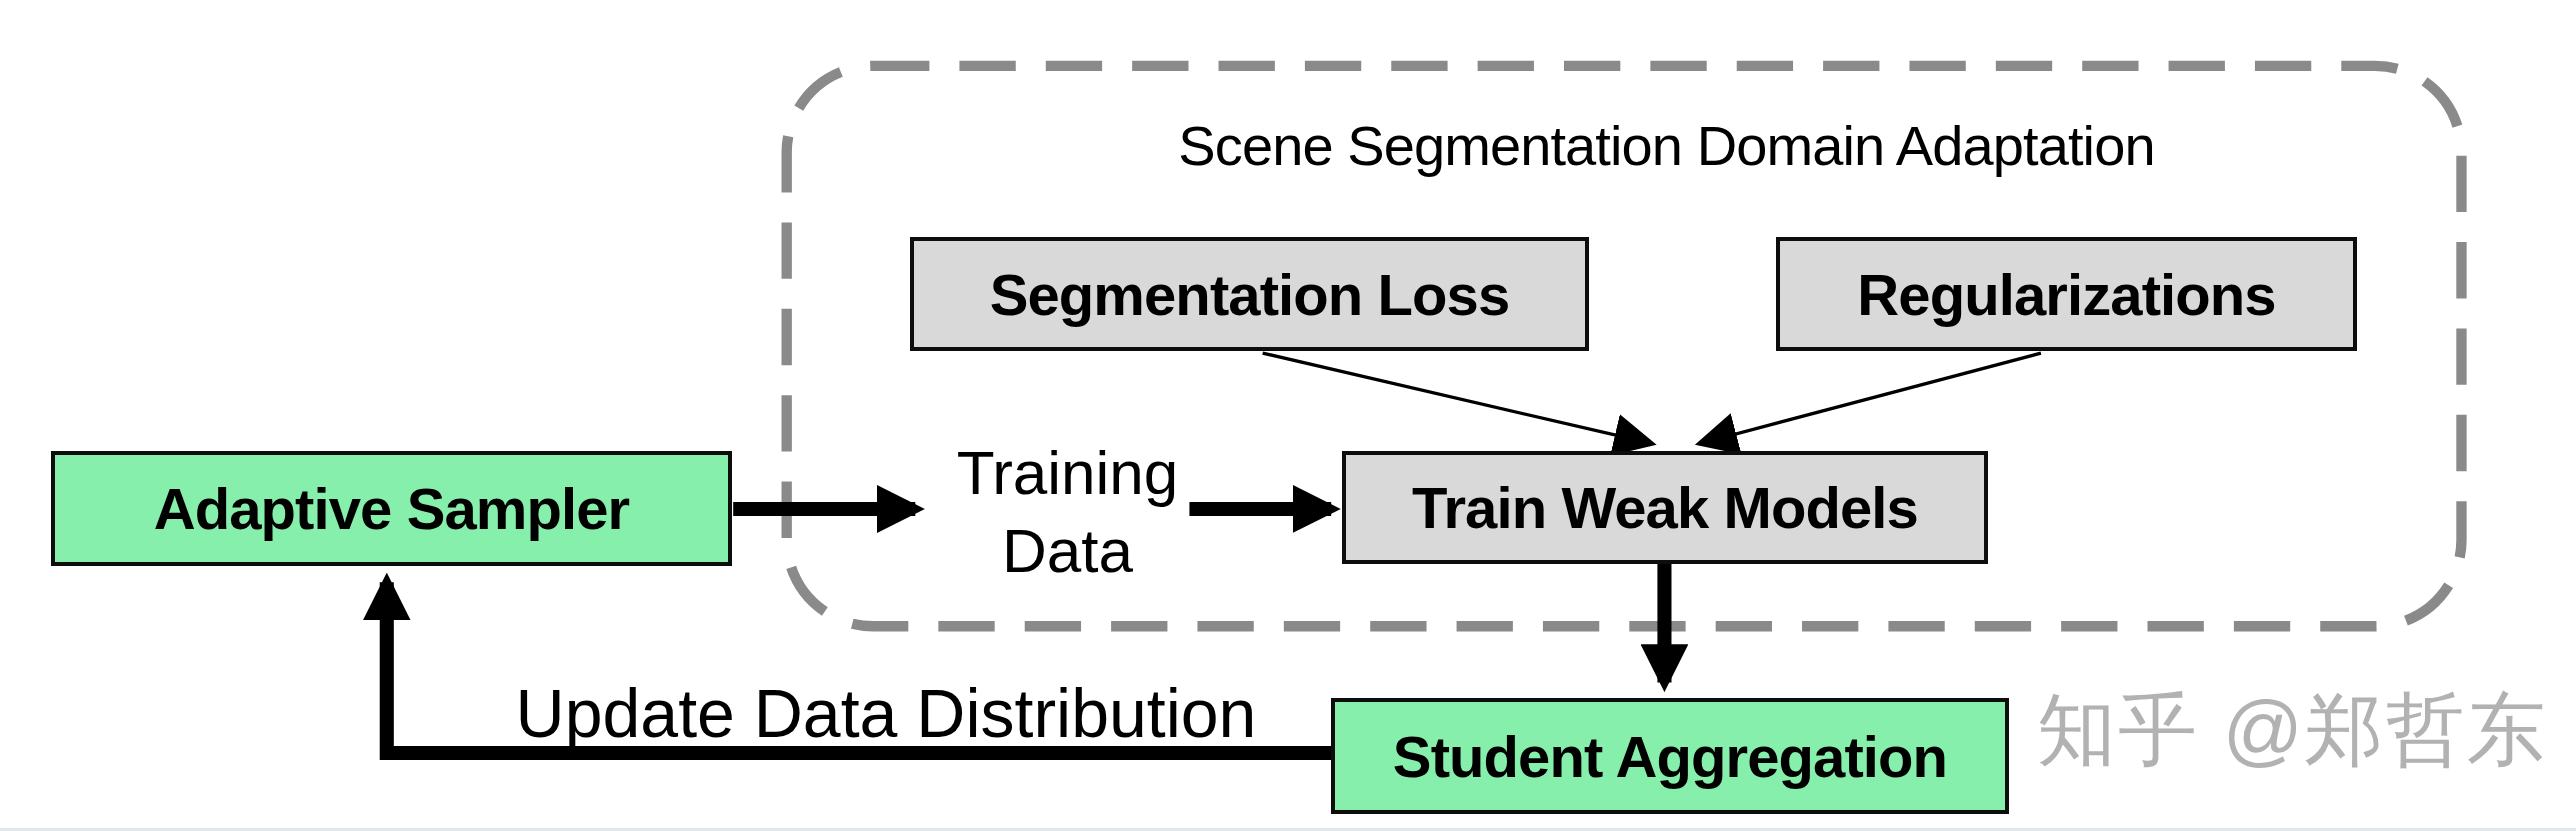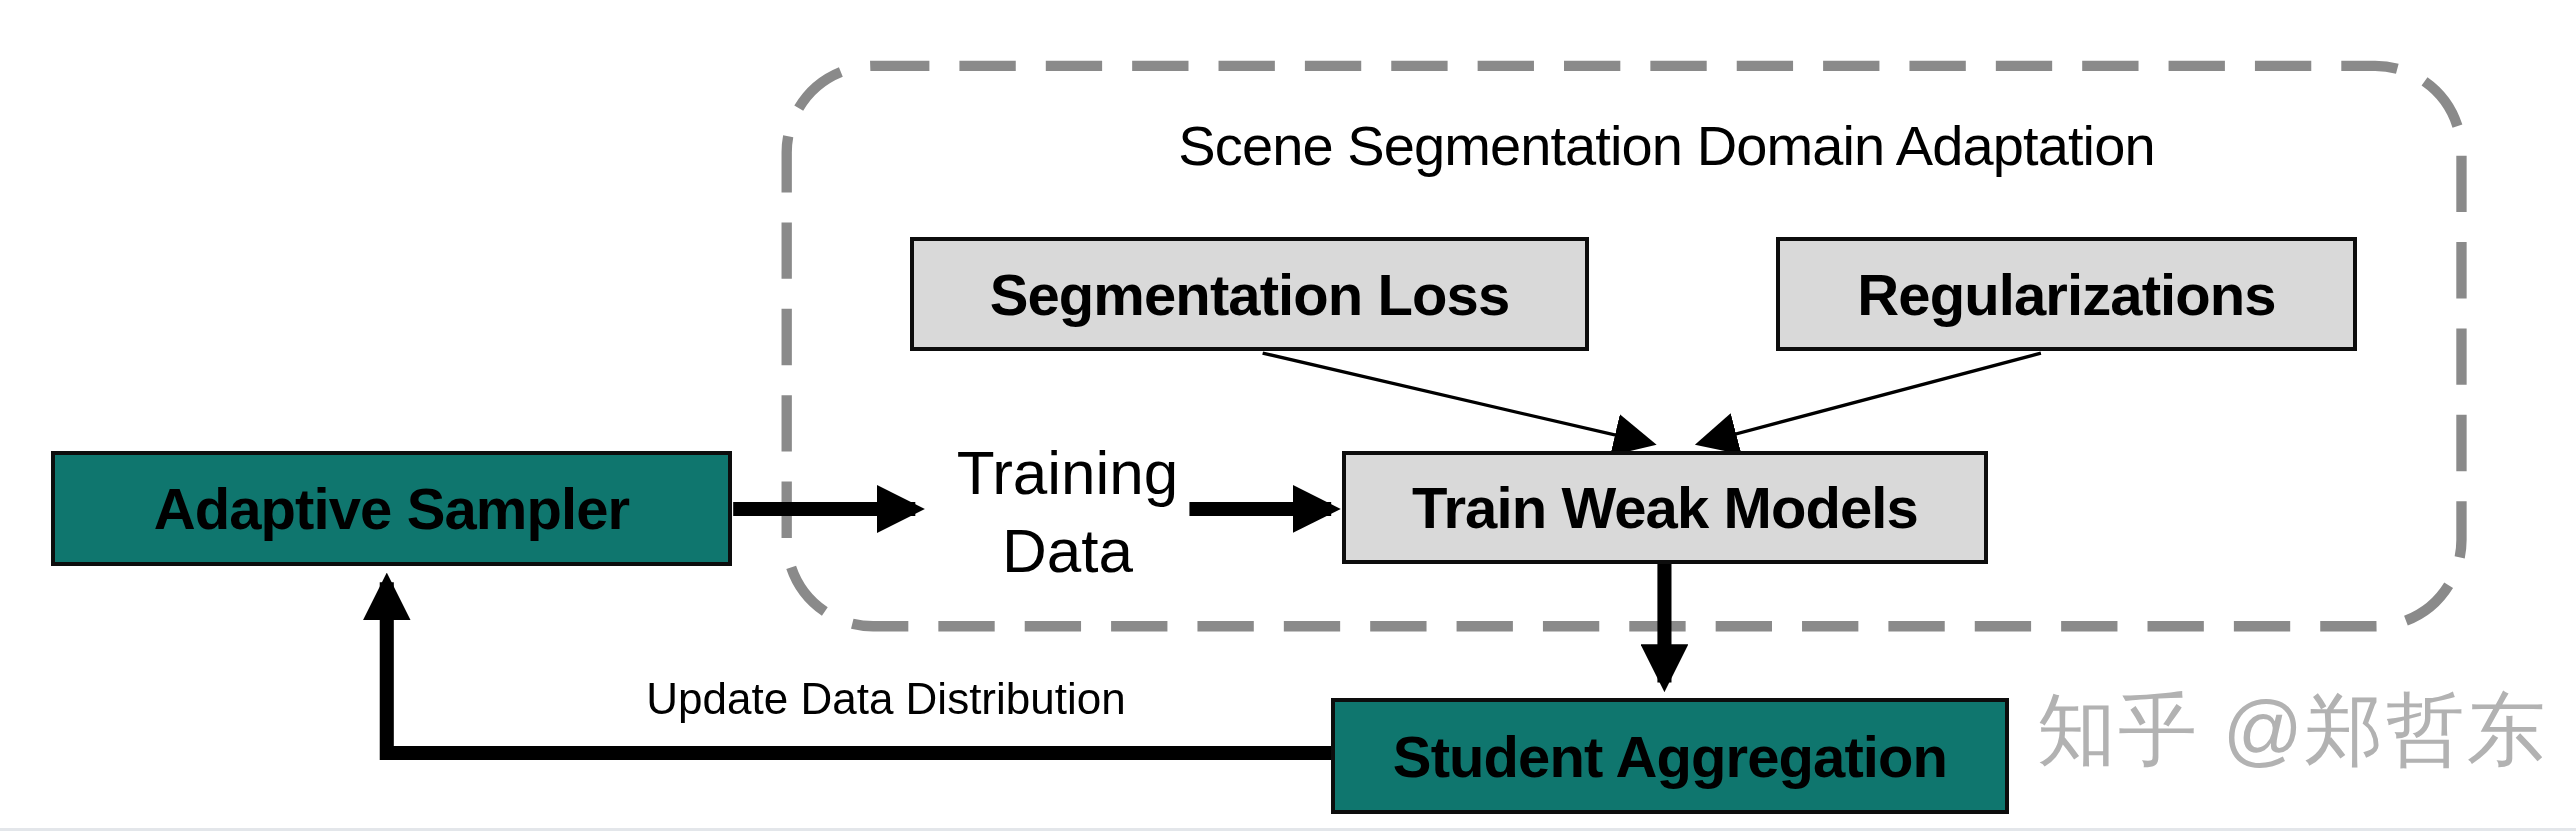--- a/index.html
+++ b/index.html
@@ -29,21 +29,21 @@
     border: 4.7px solid #0d0d0d;
     display: flex;
     align-items: center;
     justify-content: center;
     font-weight: bold;
     font-size: 58px;
     letter-spacing: -0.9px;
     white-space: nowrap;
   }
   .node.gray { background: #d9d9d9; align-items: center; }
-  .node.white { background: #0f766e; }
+  .node.white { background: #86efac; }
 
   .node.segmentation-loss   { left: 910px;  top: 237px; width: 679px; height: 114px; }
   .node.regularizations     { left: 1764px; top: 237px; width: 581px; height: 114px; margin-left: 12px; }
   .node.train-weak-models   { left: 1342px; top: 451px; width: 646px; height: 113px; }
   .node.adaptive-sampler    { left: 51px;   top: 451px; width: 681px; height: 115px; }
   .node.student-aggregation { left: 1331px; top: 698px; width: 678px; height: 116px; }
 
   .diagram-title {
     position: absolute;
     left: 986px;
@@ -64,21 +64,21 @@
     font-size: 62px;
     line-height: 1.25;
     font-weight: normal;
   }
   .update-label {
     position: absolute;
     left: 468px;
     top: 674px;
     width: 836px;
     text-align: center;
-    font-size: 44px;
+    font-size: 68px;
     font-weight: normal;
     white-space: nowrap;
   }
   .watermark {
     position: absolute;
     left: 2037px;
     top: 678px;
     font-size: 79px;
     color: #b2b2b2;
     letter-spacing: 1.9px;

